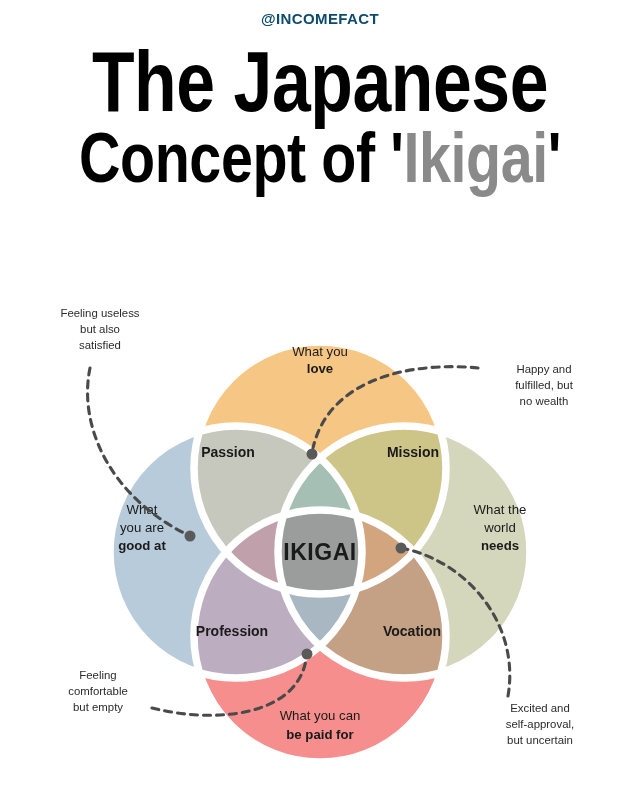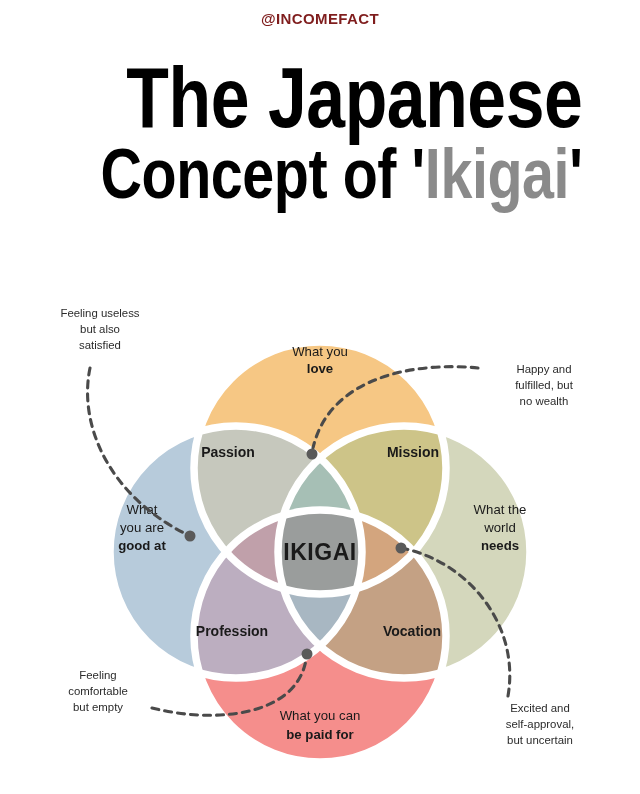--- a/index.html
+++ b/index.html
@@ -20,25 +20,25 @@
   .header {
     width: 100%;
     padding-top: 10px;
     text-align: center;
   }
   .handle {
     font-family: "Liberation Sans", sans-serif;
     font-size: 15px;
     font-weight: bold;
     letter-spacing: 0.4px;
-    color: #7f1d1d;
+    color: #0c4a6e;
   }
   .title-block {
-    margin-top: 30px;
-    text-align: right;
+    margin-top: 14px;
+    text-align: center;
     line-height: 0.96;
   }
   .title-line {
     font-family: "Liberation Sans Narrow", "Liberation Sans", sans-serif;
     font-weight: bold;
     color: #000000;
     letter-spacing: -0.5px;
     transform: scaleX(0.82);
     transform-origin: center center;
     white-space: nowrap;

